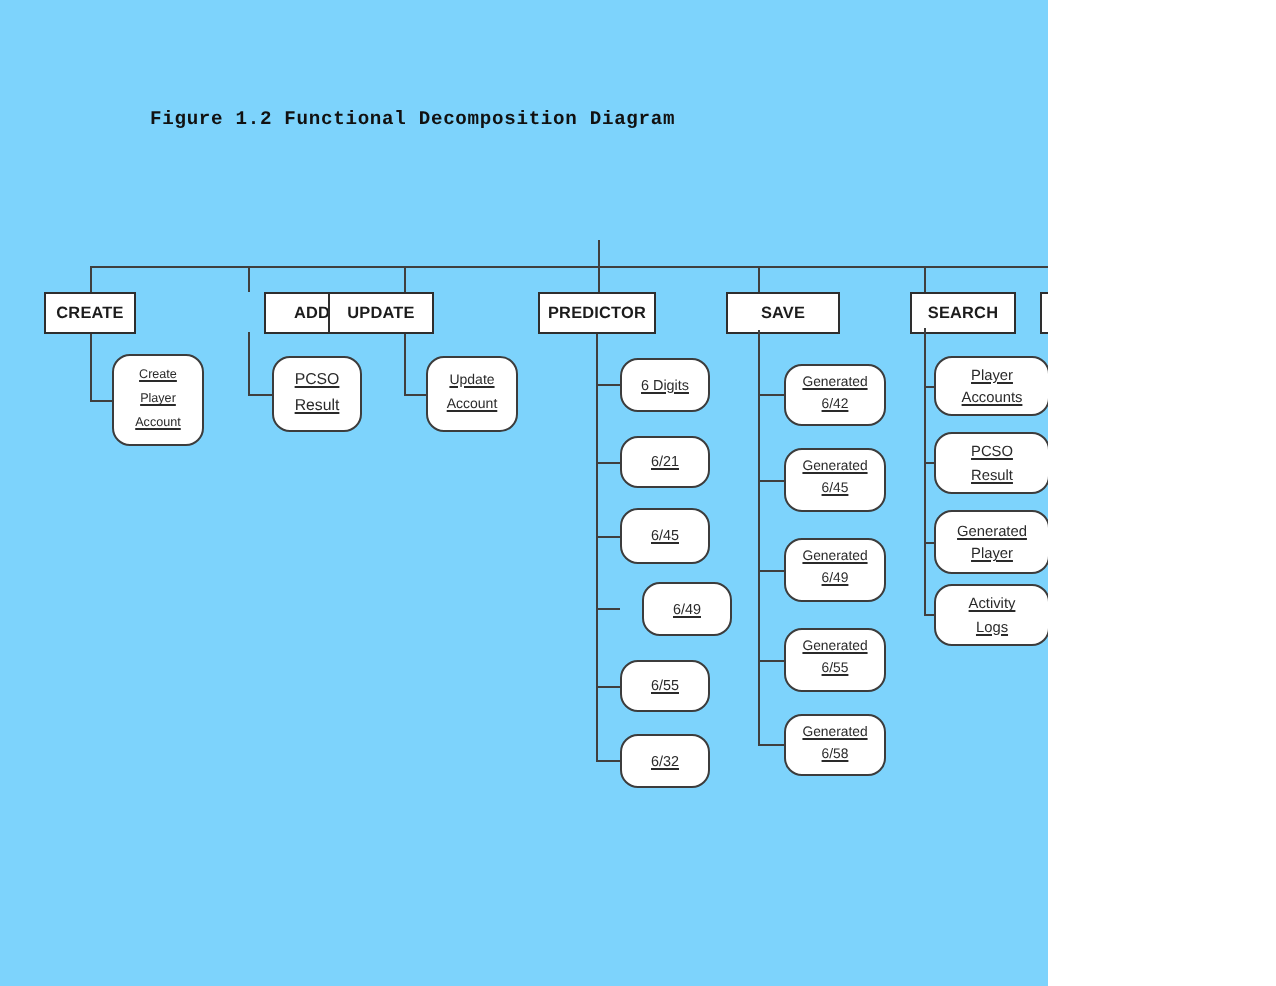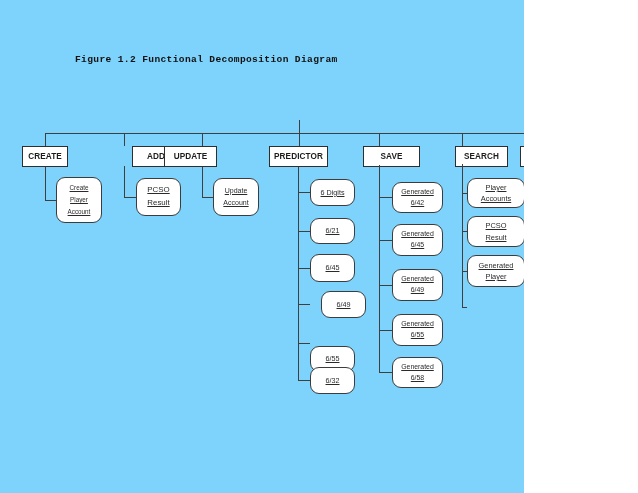--- a/index.html
+++ b/index.html
@@ -92,21 +92,21 @@
   <div class="hline" style="left:298px;top:192px;width:12px;"></div>
   <div class="hline" style="left:298px;top:231px;width:12px;"></div>
   <div class="hline" style="left:298px;top:268px;width:12px;"></div>
   <div class="hline" style="left:298px;top:304px;width:12px;"></div>
   <div class="hline" style="left:298px;top:343px;width:12px;"></div>
   <div class="hline" style="left:298px;top:380px;width:12px;"></div>
   <div class="box child c-generate" style="left:310px;top:179px;width:45px;height:27px;">6 Digits</div>
   <div class="box child c-generate" style="left:310px;top:218px;width:45px;height:26px;">6/21</div>
   <div class="box child c-generate" style="left:310px;top:254px;width:45px;height:28px;">6/45</div>
   <div class="box child c-generate" style="left:321px;top:291px;width:45px;height:27px;">6/49</div>
-  <div class="box child c-generate" style="left:310px;top:346px;width:45px;height:26px;">6/55</div>
+  <div class="box child c-generate" style="left:310px;top:330px;width:45px;height:26px;">6/55</div>
   <div class="box child c-generate" style="left:310px;top:367px;width:45px;height:27px;">6/32</div>
 
   <div class="vline" style="left:379px;top:165px;height:207px;"></div>
   <div class="hline" style="left:379px;top:197px;width:13px;"></div>
   <div class="hline" style="left:379px;top:240px;width:13px;"></div>
   <div class="hline" style="left:379px;top:285px;width:13px;"></div>
   <div class="hline" style="left:379px;top:330px;width:13px;"></div>
   <div class="hline" style="left:379px;top:372px;width:13px;"></div>
   <div class="box child c-save" style="left:392px;top:182px;width:51px;height:31px;">Generated
 6/42</div>
@@ -123,20 +123,22 @@
   <div class="hline" style="left:462px;top:193px;width:5px;"></div>
   <div class="hline" style="left:462px;top:231px;width:5px;"></div>
   <div class="hline" style="left:462px;top:271px;width:5px;"></div>
   <div class="hline" style="left:462px;top:307px;width:5px;"></div>
   <div class="box child c-search" style="left:467px;top:178px;width:58px;height:30px;">Player
 Accounts</div>
   <div class="box child c-search" style="left:467px;top:216px;width:58px;height:31px;">PCSO
 Result</div>
   <div class="box child c-search" style="left:467px;top:255px;width:58px;height:32px;">Generated
 Player</div>
+  <div class="box child c-search" style="left:467px;top:292px;width:58px;height:31px;">Activity
+Logs</div>
 
   <div class="vline" style="left:546px;top:165px;height:140px;"></div>
   <div class="hline" style="left:546px;top:193px;width:8px;"></div>
   <div class="hline" style="left:546px;top:231px;width:8px;"></div>
   <div class="hline" style="left:546px;top:270px;width:8px;"></div>
   <div class="hline" style="left:546px;top:305px;width:8px;"></div>
   <div class="box child c-view" style="left:554px;top:178px;width:58px;height:30px;">Player
 Accounts</div>
   <div class="box child c-view" style="left:554px;top:217px;width:58px;height:29px;">PCSO
 Result</div>

